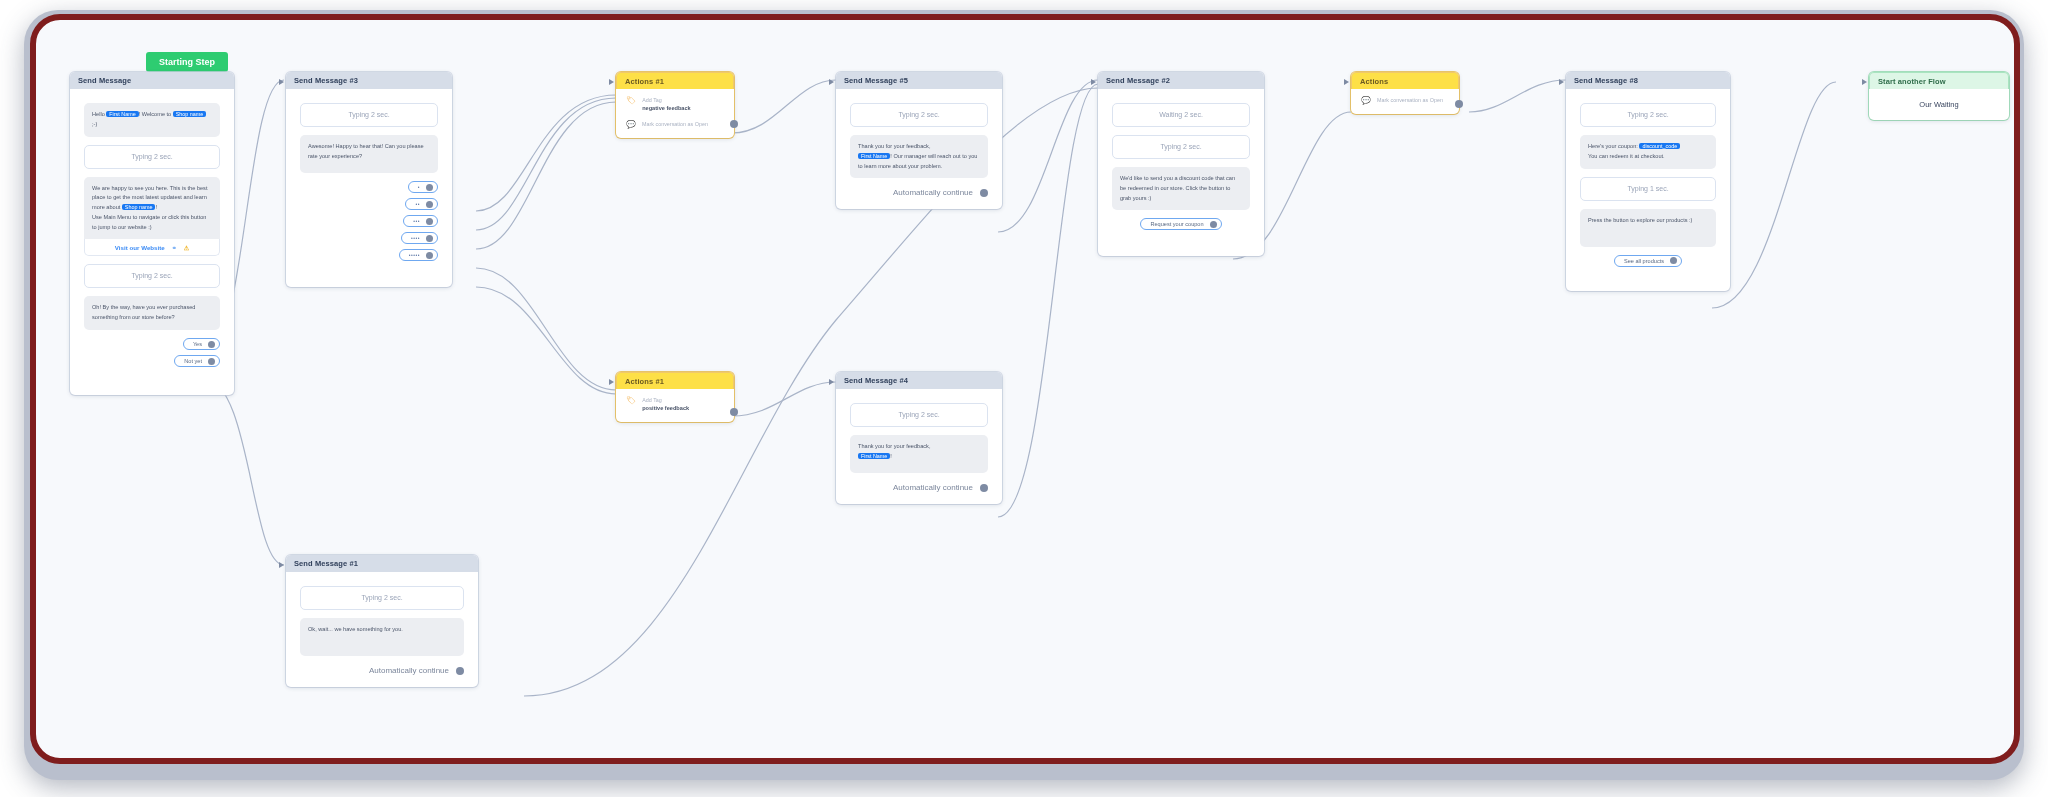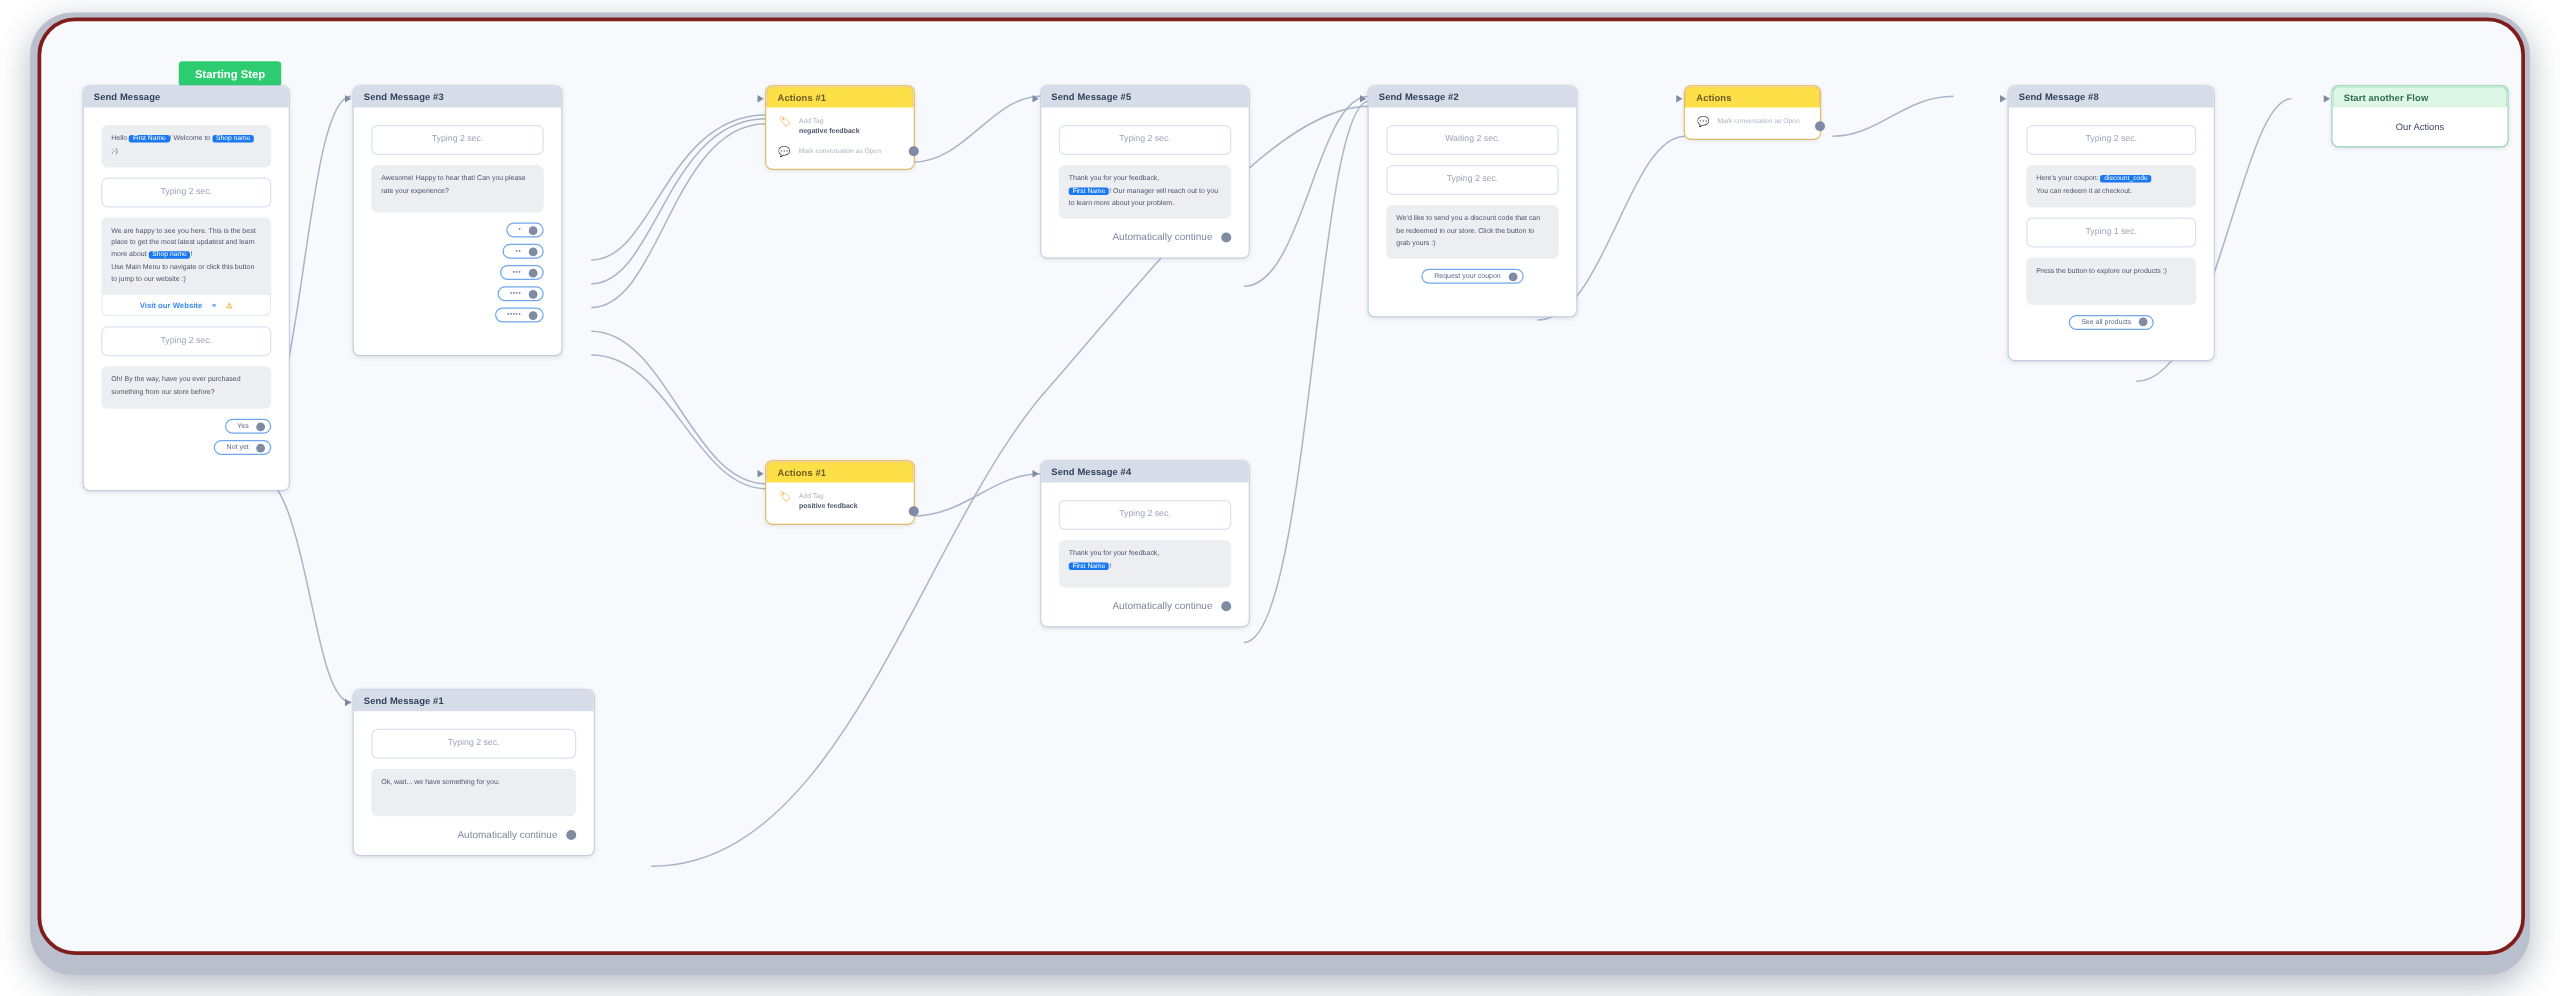--- a/index.html
+++ b/index.html
@@ -25,21 +25,21 @@
     background: #b9bfcd;
     box-shadow: 0 8px 26px rgba(60,70,95,.38);
   }
   #canvas-viewport {
     position: absolute;
     left: 30px; top: 14px;
     width: 1990px; height: 750px;
     border-radius: 30px;
     background: #f7f9fc;
     overflow: hidden;
-    border: 3px solid #7f1d1d;
+    border: 6px solid #7f1d1d;
   }
   #canvas-inner {
     position: absolute;
     left: 0; top: 0;
     width: 1990px; height: 750px;
   }
 
   
   #connectors {
     position: absolute; left: 0; top: 0;
@@ -405,21 +405,21 @@
         <div class="node-head">Actions</div>
         <div class="action-body">
           <div class="action-row">
             <span class="action-ico open">💬</span>
             <span class="action-label">Mark conversation as Open</span>
           </div>
         </div>
         <div class="anchor" style="right:-4px; bottom:6px;"></div>
       </div>
 
-      <div class="node message" style="left:1530px; top:52px; width:164px;margin-left:44px;">
+      <div class="node message" style="left:1530px; top:52px; width:164px;">
         <div class="anchor in" style="left:-7px; top:7px;"></div>
         <div class="node-head">Send Message #8</div>
         <div class="node-body">
           <div class="typing">Typing 2 sec.</div>
           <div class="bubble">
             <p>
               <span>Here's your coupon: </span><span class="var">discount_code</span><br>
               <span>You can redeem it at checkout.</span>
             </p>
           </div>
@@ -431,21 +431,21 @@
               <span class="dot"></span>
             </span>
           </div>
           <div style="height:12px;"></div>
         </div>
       </div>
 
       <div class="node flow" style="left:1800px; top:52px; width:140px;margin-left:33px;">
         <div class="anchor in" style="left:-7px; top:7px;"></div>
         <div class="node-head">Start another Flow</div>
-        <div class="flow-body">Our Actions</div>
+        <div class="flow-body">Our Waiting</div>
       </div>
 
       <div class="node actions" style="left:580px; top:352px; width:118px;">
         <div class="anchor in" style="left:-7px; top:7px;"></div>
         <div class="node-head">Actions #1</div>
         <div class="action-body">
           <div class="action-row">
             <span class="action-ico tag">🏷</span>
             <span>
               <span class="action-label" style="display:block;">Add Tag</span>

